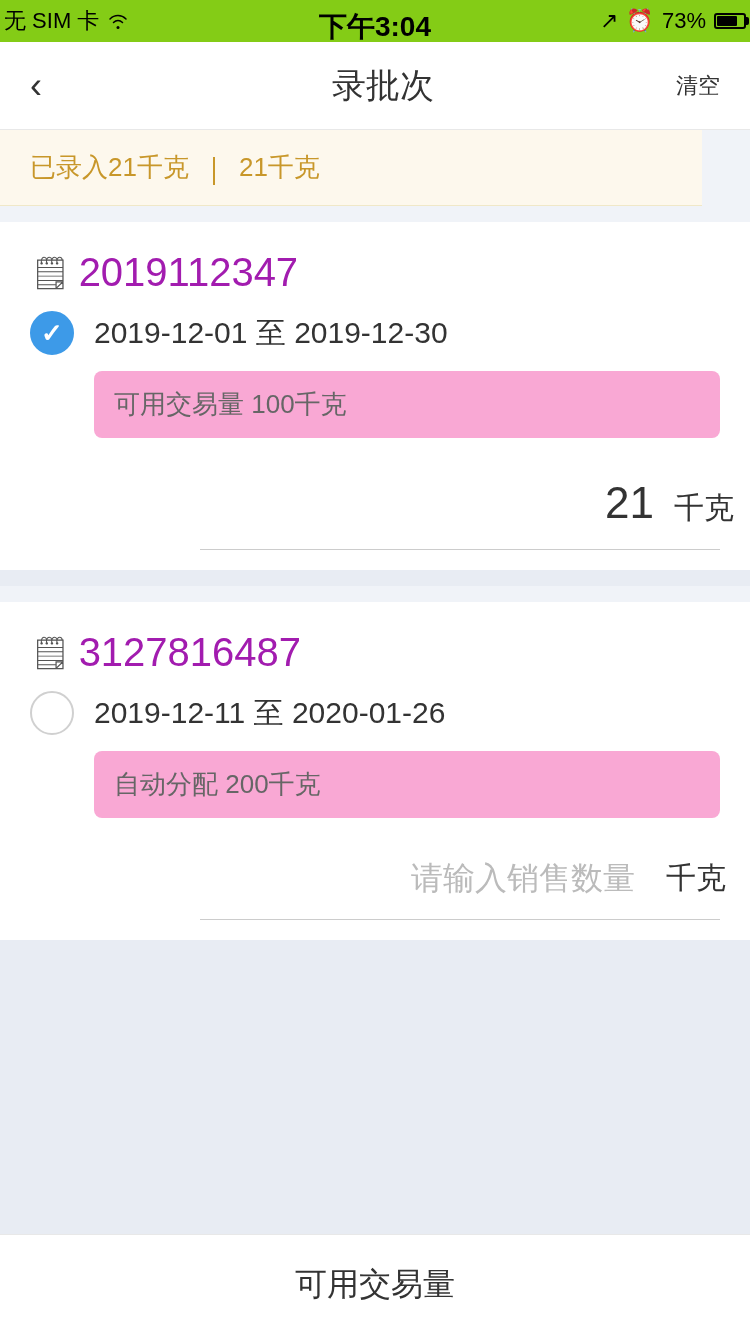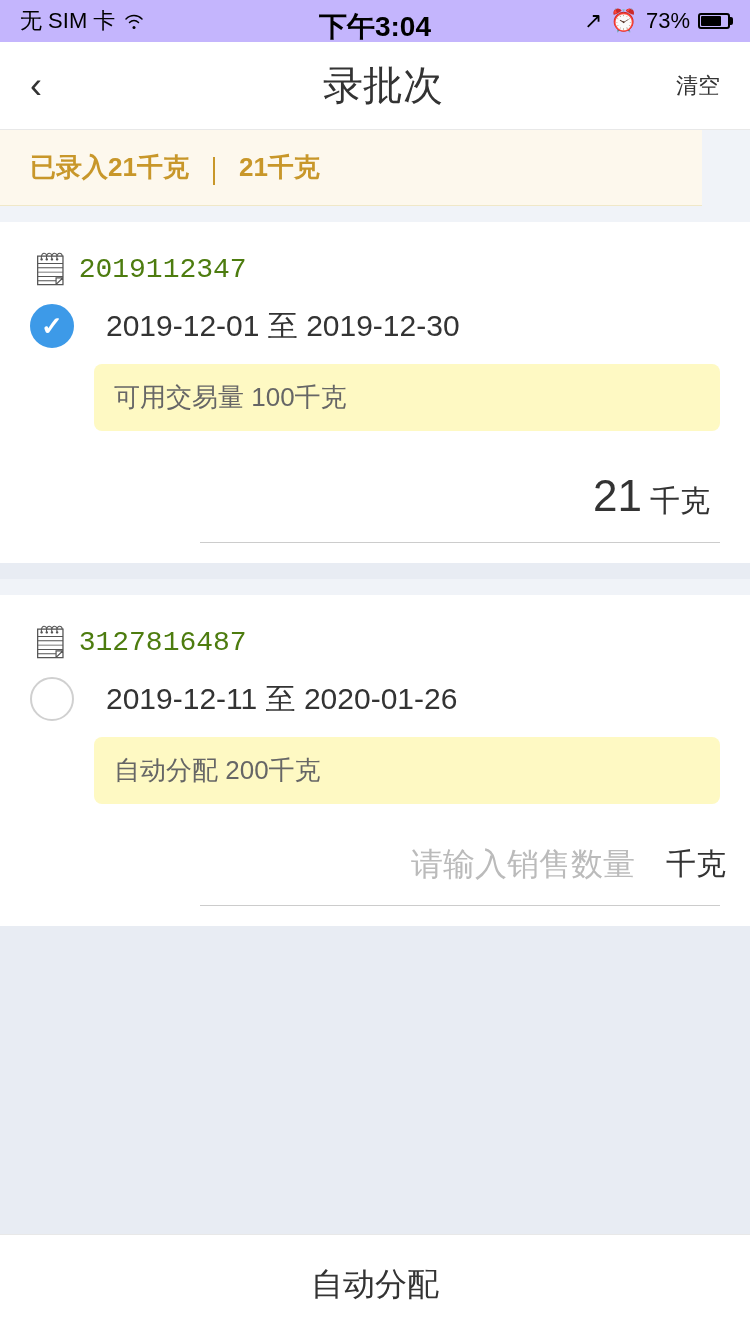--- a/index.html
+++ b/index.html
@@ -9,25 +9,25 @@
       min-height: 1334px;
       font-family: -apple-system, "PingFang SC", "Helvetica Neue", Arial, sans-serif;
       background: #f0f3f8;
       overflow-x: hidden;
     }
 
     
     .status-bar {
       width: 750px;
       height: 42px;
-      background: #c4b5fd;
+      background: #84cc16;
       display: flex;
       align-items: center;
       justify-content: space-between;
-      padding: 0 20px;
+      padding: 0 4px;
       font-size: 24px;
     }
     .status-left {
       display: flex;
       align-items: center;
       gap: 8px;
       font-size: 22px;
       color: #000;
     }
     .status-center {
@@ -91,40 +91,39 @@
       padding: 0 30px;
       border-bottom: 1px solid #e8e8e8;
     }
     .nav-back {
       font-size: 36px;
       color: #333;
       cursor: pointer;
       width: 60px;
     }
     .nav-title {
-      font-size: 40px;
+      font-size: 34px;
       font-weight: 500;
       color: #333;
     }
     .nav-clear {
       font-size: 22px;
       color: #333;
       cursor: pointer;
     }
 
     
     .info-banner {
       width: 702px;
       background: #fdf8ed;
       padding: 20px 30px;
       display: flex;
       align-items: flex-end;
       gap: 24px;
       border-bottom: 1px solid #f0e8c8;
-      font-weight: bold;
     }
     .info-label {
       font-size: 26px;
       color: #c8972a;
     }
     .info-divider {
       width: 2px;
       height: 28px;
       background: #c8972a;
     }
@@ -142,30 +141,29 @@
       padding: 28px 30px 16px 30px;
       display: flex;
       align-items: center;
       gap: 8px;
     }
     .doc-icon {
       font-size: 32px;
       color: #555;
     }
     .batch-number {
-      font-size: 28px;
-      color: #4d7c0f;
+      font-size: 40px;
+      color: #a21caf;
       font-weight: 500;
-      font-family: Liberation Mono, monospace;
     }
     .card-row {
       padding: 0 12px 16px 30px;
       display: flex;
       align-items: center;
-      gap: 32px;
+      gap: 20px;
     }
     .radio-circle {
       width: 44px;
       height: 44px;
       border-radius: 50%;
       border: 2px solid #d0d0d0;
       background: #fff;
       flex-shrink: 0;
       display: flex;
       align-items: center;
@@ -180,36 +178,36 @@
       color: #fff;
       font-size: 26px;
       font-weight: bold;
     }
     .date-range {
       font-size: 30px;
       color: #333;
     }
     .available-quantity {
       margin: 0 30px 0 94px;
-      background: #fef9c3;
+      background: #f9a8d4;
       border-radius: 8px;
       padding: 16px 20px;
       font-size: 26px;
       color: #666;
       margin-bottom: 20px;
     }
 
     
     .amount-row {
       display: flex;
       align-items: baseline;
       justify-content: flex-end;
-      padding: 20px 40px;
-      background: #fff;
-      gap: 8px;
+      padding: 20px 16px;
+      background: #fff;
+      gap: 20px;
     }
     .amount-value {
       font-size: 44px;
       color: #333;
       font-weight: 400;
     }
     .amount-unit {
       font-size: 30px;
       color: #333;
     }
@@ -372,14 +370,14 @@
     </div>
     <div class="input-underline"></div>
     <div style="height:20px; background:#fff;"></div>
   </div>
 
   <div class="gray-area"></div>
 
 </div>
 
 <div class="bottom-bar">
-  <button class="btn-auto">自动分配</button>
+  <button class="btn-auto">可用交易量</button>
 </div>
 
 </body></html>

